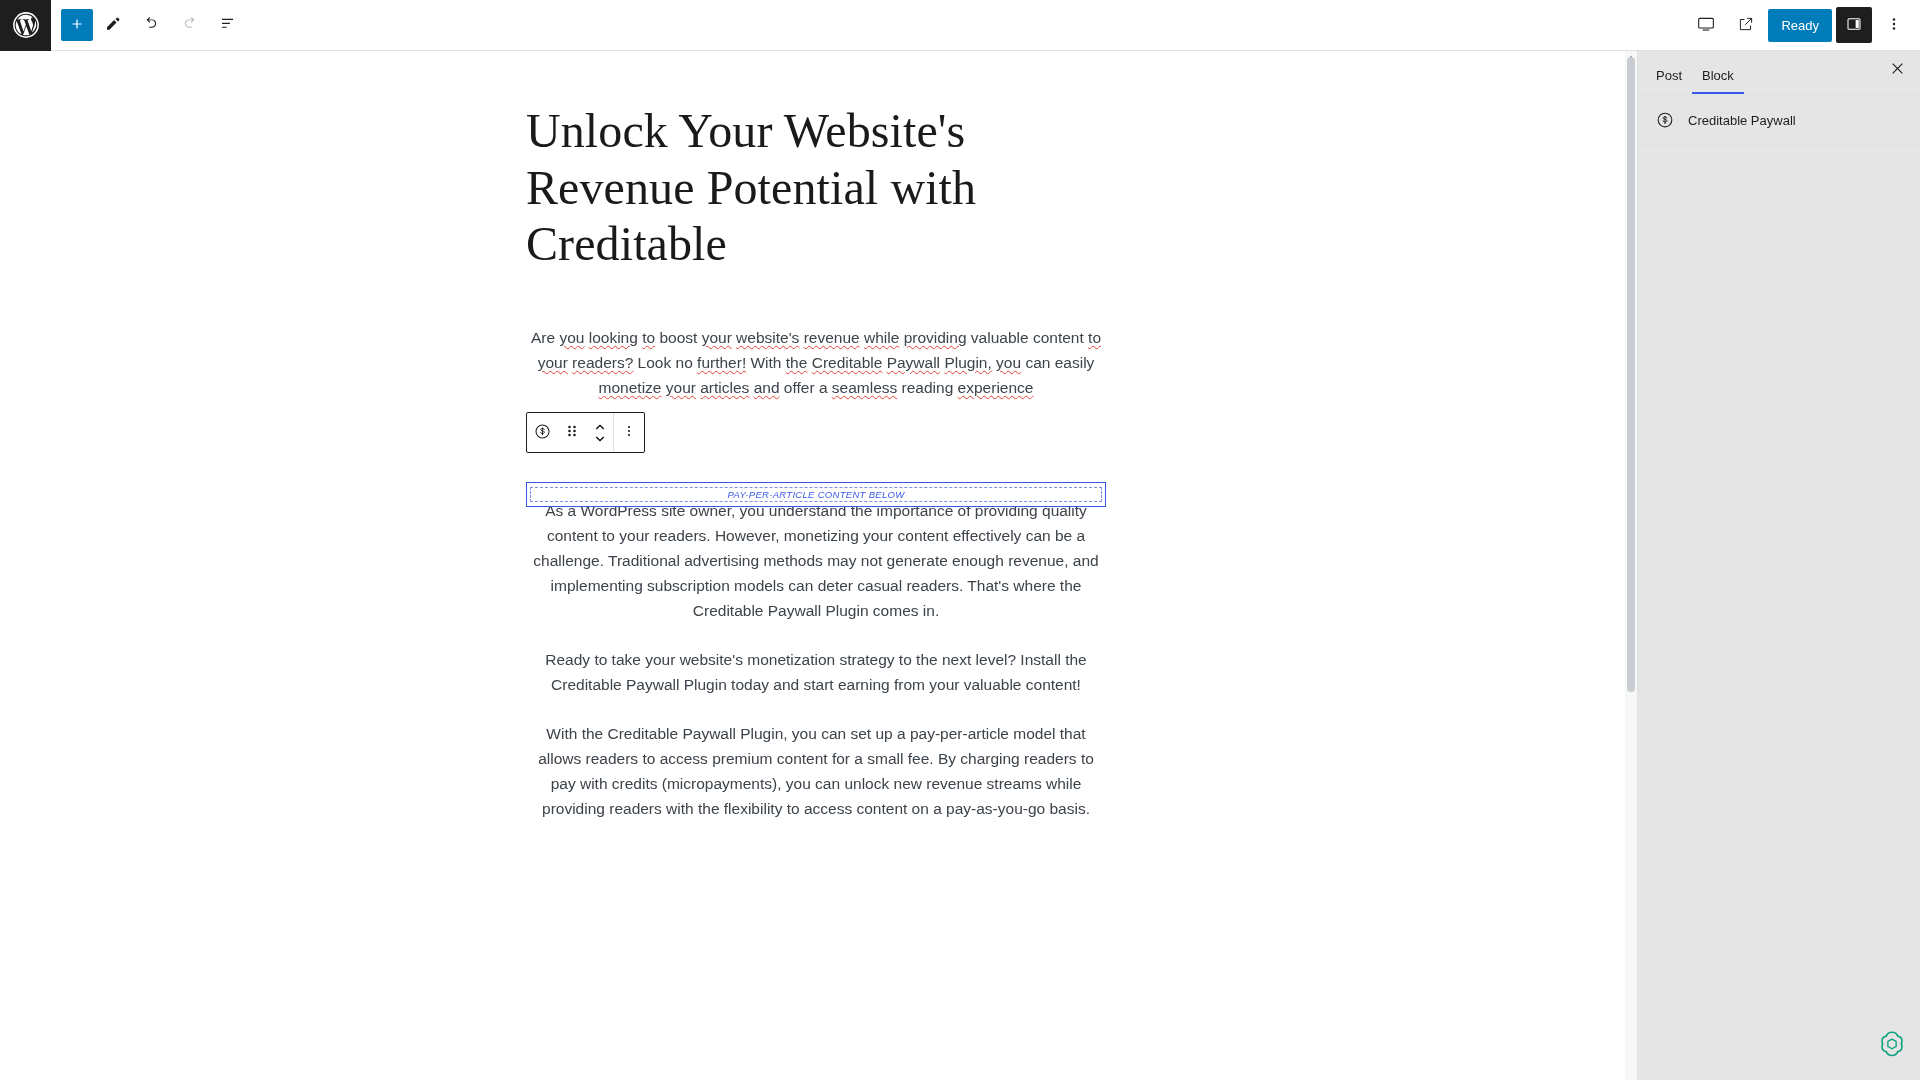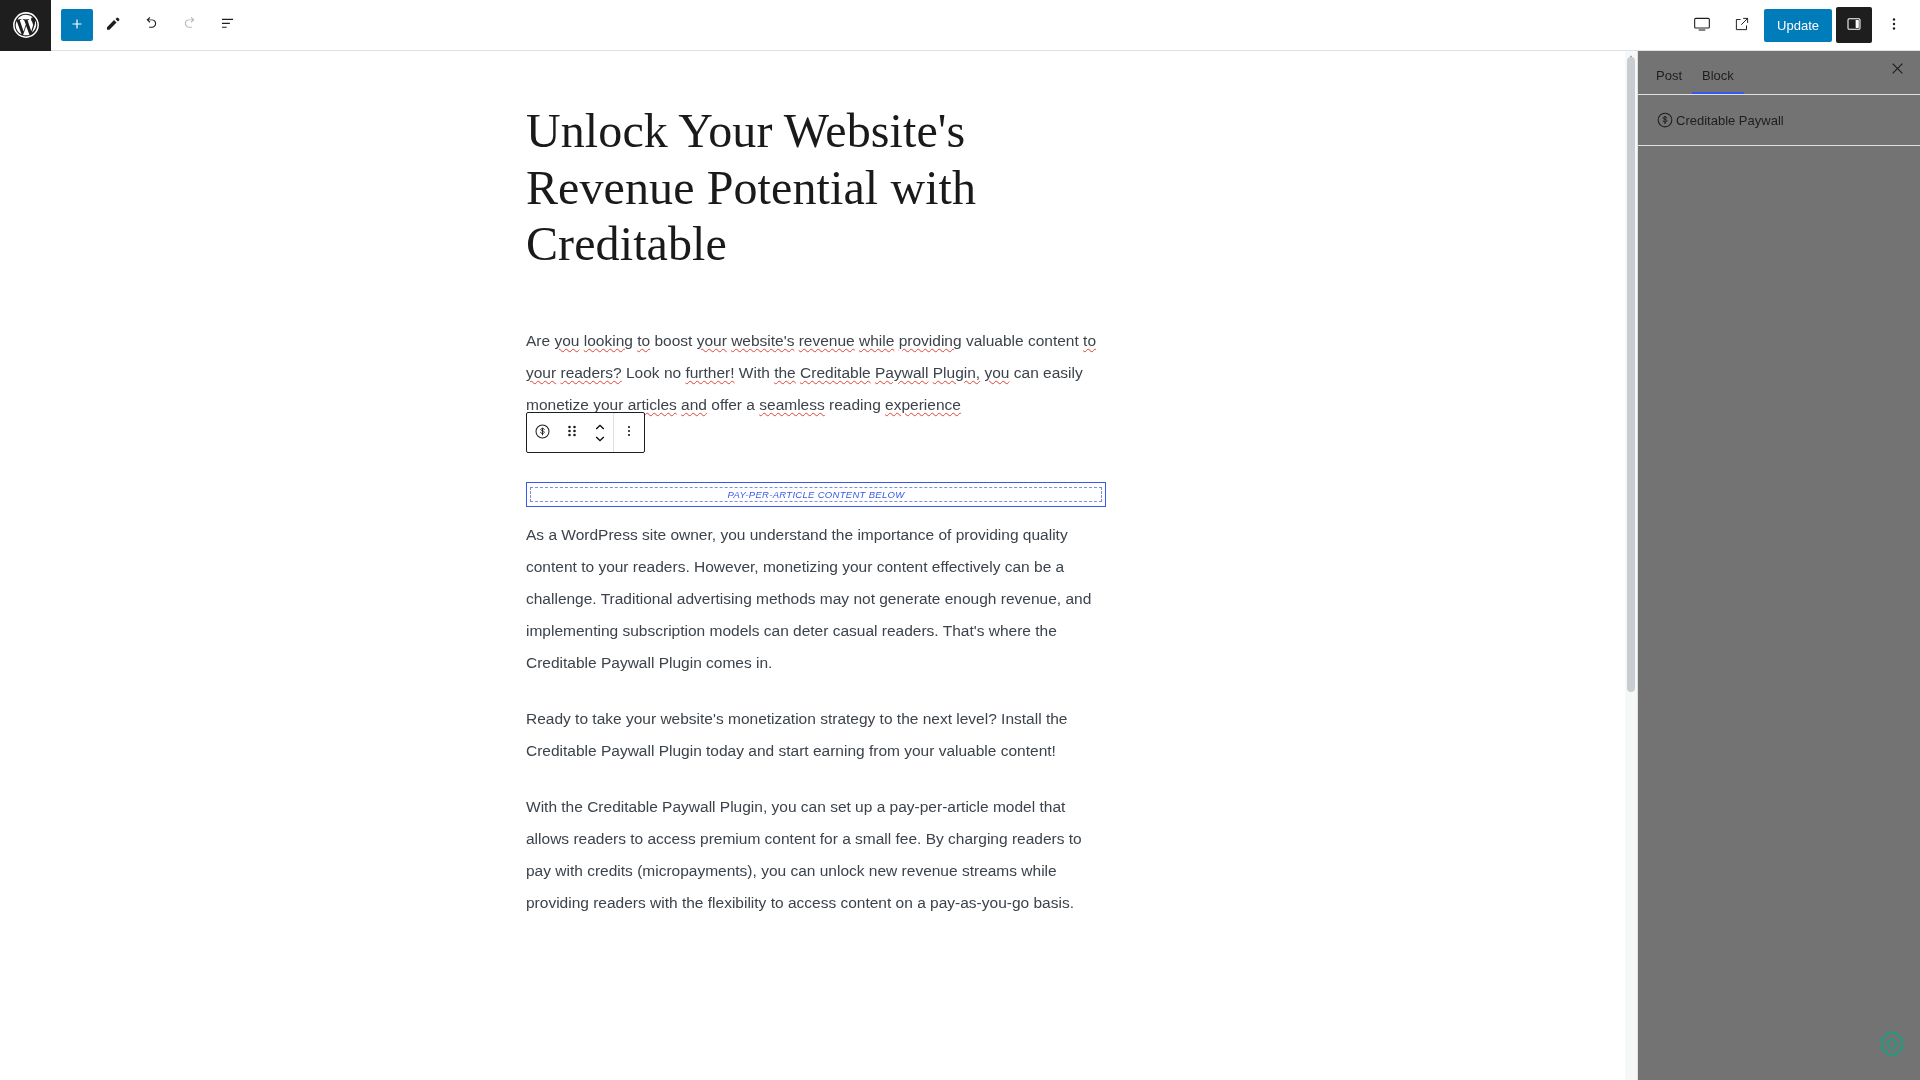--- a/index.html
+++ b/index.html
@@ -83,23 +83,24 @@
     font-family: "Liberation Serif", serif;
     font-size: 48px;
     line-height: 1.18;
     color: #1a1a1a;
     font-weight: 400;
     margin: 0 0 52px 0;
     letter-spacing: 0.1px;
   }
   .para {
     font-size: 15.5px;
-    line-height: 32px;
+    line-height: 25px;
     color: #3c434a;
     margin: 0 0 24px 0;
+    text-align: center;
   }
   .spellcheck {
     text-decoration: underline;
     text-decoration-style: wavy;
     text-decoration-color: #e34234;
     text-decoration-thickness: 1px;
     text-underline-offset: 2px;
   }
   #intro-para {
     color: #3c434a;
@@ -172,21 +173,21 @@
     position: absolute; top: 0; left: 0; width: 12px; height: 12px;
     display: flex; align-items: center; justify-content: center;
     color: #6c7781; font-size: 8px;
   }
 
   
   #sidebar {
     position: absolute;
     top: 51px; right: 0;
     width: 283px; height: 1029px;
-    background: #737373;
+    background: #e5e5e5;
     border-left: 1px solid #e0e0e0;
   }
   #sidebar-tabs {
     height: 44px;
     display: flex; align-items: flex-end;
     border-bottom: 1px solid #e0e0e0;
     padding: 0 8px;
     position: relative;
   }
   .sb-tab {
@@ -200,21 +201,21 @@
     box-shadow: inset 0 -2px 0 #3858e9;
     font-weight: 400;
   }
   #sidebar-close {
     position: absolute; right: 8px; top: 4px;
     width: 30px; height: 30px;
     display: flex; align-items: center; justify-content: center;
     border: none; background: transparent; cursor: pointer; color: #1e1e1e;
   }
   #block-card {
-    display: flex; align-items: center; gap: 0;
+    display: flex; align-items: center; gap: 12px;
     padding: 14px 16px;
     border-bottom: 1px solid #e0e0e0;
   }
   #block-card .bicon {
     width: 22px; height: 22px;
     display: flex; align-items: center; justify-content: center;
     color: #1e1e1e; flex: none;
   }
   #block-card .btitle { font-size: 13px; color: #1e1e1e; }
   .panel-row {
@@ -300,21 +301,21 @@
     </button>
     <button class="tb-btn">
       <span>
         <svg width="18" height="18" viewBox="0 0 24 24" fill="none">
           <path d="M13.5 4.5H19.5V10.5" stroke="currentColor" stroke-width="1.3"></path>
           <path d="M19.5 4.5L11 13" stroke="currentColor" stroke-width="1.3"></path>
           <path d="M18 14v5.5H4.5V6H10" stroke="currentColor" stroke-width="1.3"></path>
         </svg>
       </span>
     </button>
-    <button id="update-button">Update</button>
+    <button id="update-button">Ready</button>
     <button id="settings-toggle-button">
       <span>
         <svg width="18" height="18" viewBox="0 0 24 24" fill="none">
           <rect x="4" y="5" width="16" height="14" rx="1.5" stroke="#fff" stroke-width="1.4"></rect>
           <rect x="14.2" y="6.6" width="4.2" height="10.8" rx="0.6" fill="#fff"></rect>
         </svg>
       </span>
     </button>
     <button id="more-menu-button">
       <span>

